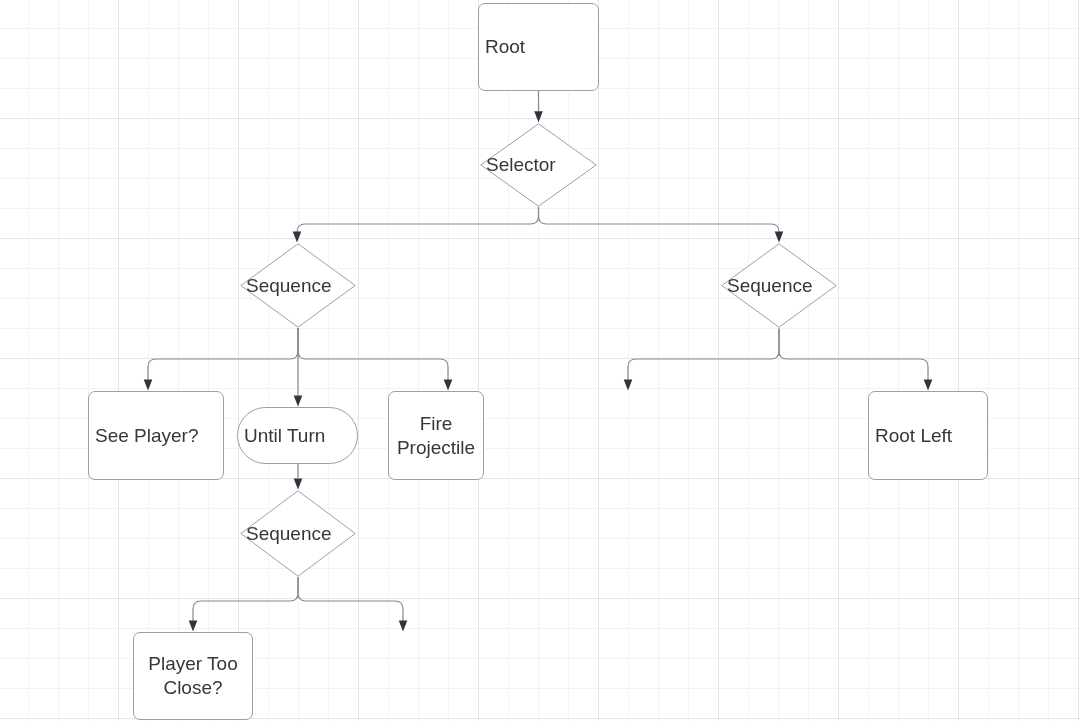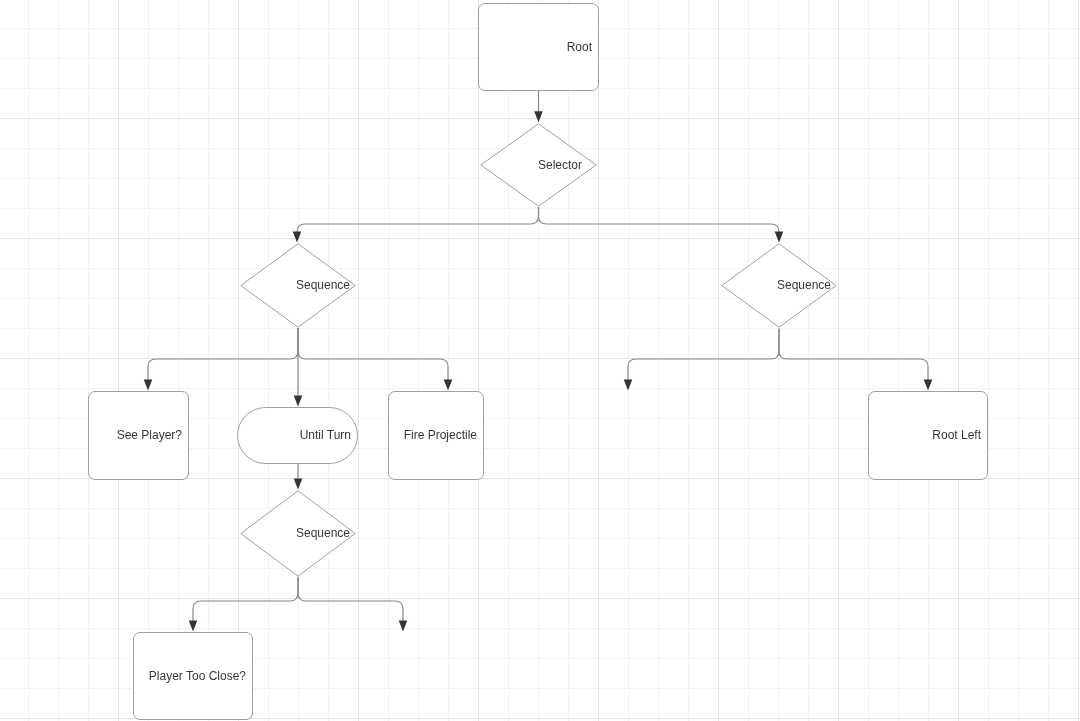--- a/index.html
+++ b/index.html
@@ -17,22 +17,22 @@
       linear-gradient(0deg,  var(--grid-major) 1px, transparent 1px),
       linear-gradient(90deg, var(--grid-minor) 1px, transparent 1px),
       linear-gradient(0deg,  var(--grid-minor) 1px, transparent 1px);
     background-size:120px 120px,120px 120px,30px 30px,30px 30px;
     background-position:118px 119px,118px 119px,28px 29px,28px 29px;
   }
   .edges{position:absolute;left:0;top:0;z-index:1;}
   .edges path{fill:none;stroke:var(--connector);stroke-width:1.2;}
   .edges .arrow{fill:var(--arrow);stroke:none;}
   .node{
-    position:absolute;z-index:2;display:flex;align-items:center;justify-content:flex-end;
-    box-sizing:border-box;text-align:center;color:var(--label);font-size:12px;line-height:1.25;
+    position:absolute;z-index:2;display:flex;align-items:center;justify-content:flex-start;
+    box-sizing:border-box;text-align:center;color:var(--label);font-size:19px;line-height:1.25;
   }
   .node.box{background:var(--node-fill);border:1px solid var(--node-border);border-radius:7px;}
   .node.pill{background:var(--node-fill);border:1px solid var(--node-border);border-radius:29px;}
   .node.diamond{background:transparent;border:none;}
   .node.diamond svg{position:absolute;left:0;top:0;}
   .node.diamond polygon{fill:var(--node-fill);stroke:var(--node-border);stroke-width:1;}
   .label{position:relative;z-index:3;padding:0 6px;}
 </style>
 </head>
 <body>
@@ -104,21 +104,21 @@
     <span class="label">Sequence</span>
   </div>
 
   <div class="node diamond" style="left:721px;top:243px;width:116px;height:85px">
     <svg width="116" height="85">
       <polygon points="58,0.8 115.2,42.5 58,84.2 0.8,42.5"></polygon>
     </svg>
     <span class="label">Sequence</span>
   </div>
 
-  <div class="node box" style="left:88px;top:391px;width:101px;height:89px">
+  <div class="node box" style="left:88px;top:391px;width:136px;height:89px">
     <span class="label">See Player?</span>
   </div>
 
   <div class="node pill" style="left:237px;top:407px;width:121px;height:57px">
     <span class="label">Until Turn</span>
   </div>
 
   <div class="node box" style="left:388px;top:391px;width:96px;height:89px">
     <span class="label">Fire Projectile</span>
   </div>

